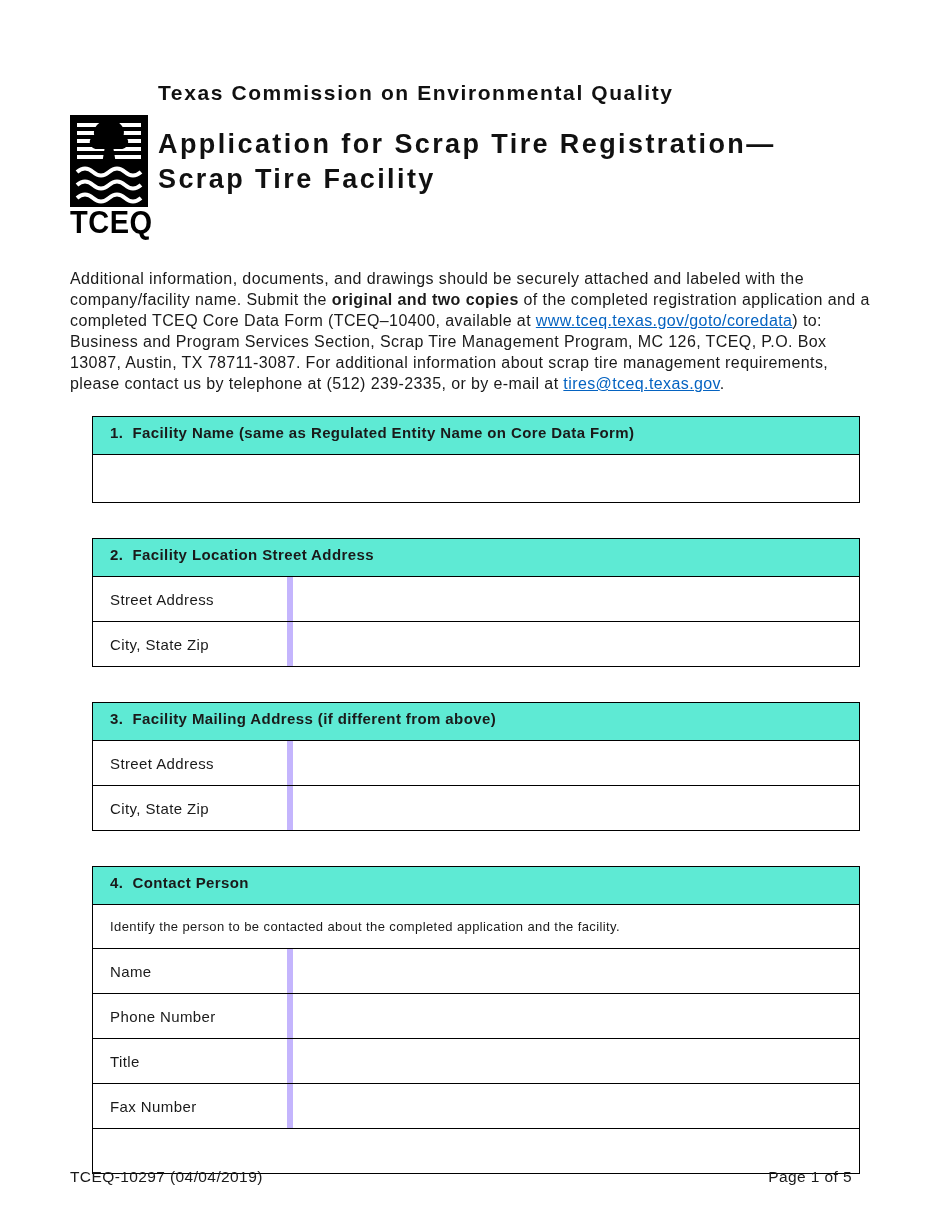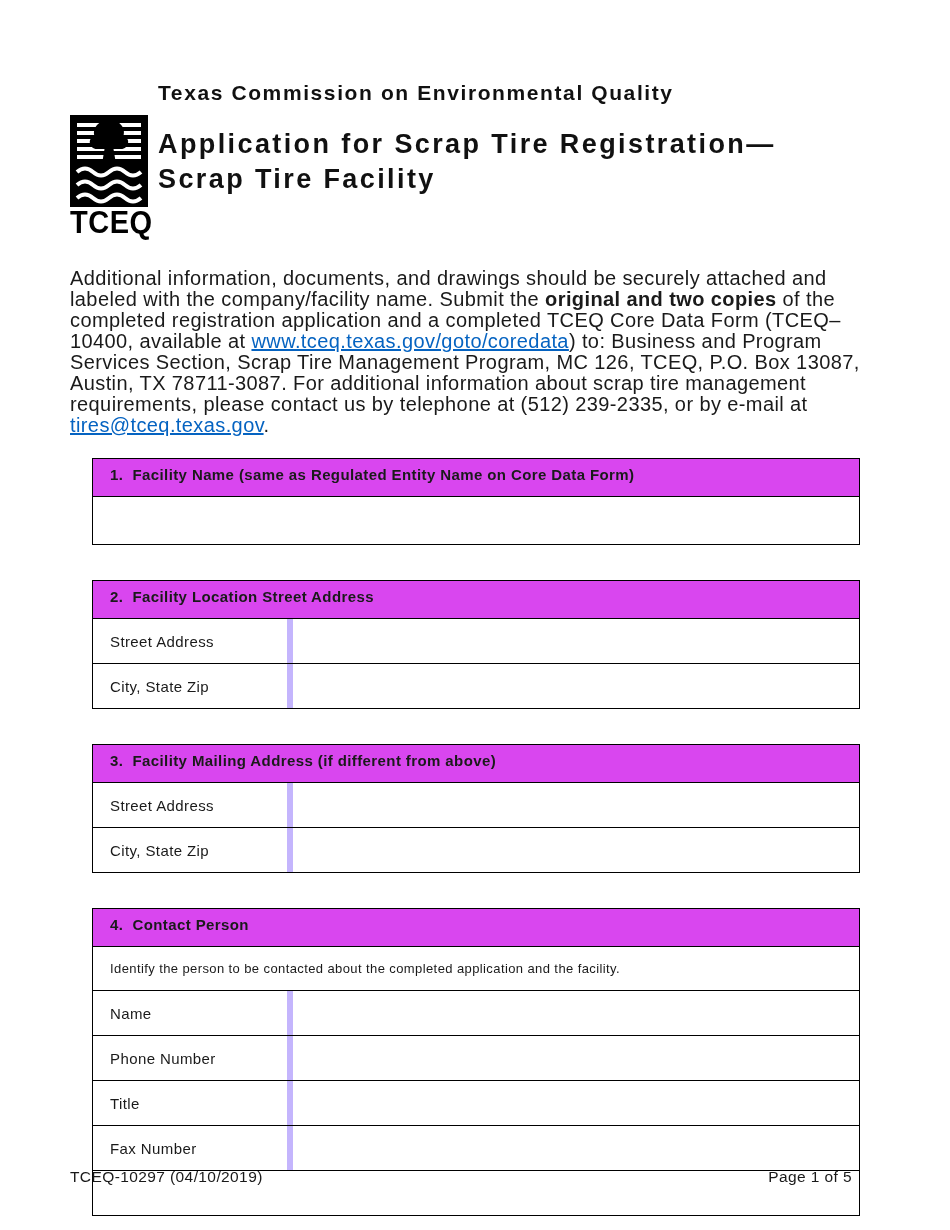--- a/index.html
+++ b/index.html
@@ -45,21 +45,21 @@
     font-size: 27px;
     font-weight: bold;
     letter-spacing: 2.4px;
     line-height: 35px;
     color: #111;
   }
 
   
   .intro {
     margin: 30px 70px 0 70px;
-    font-size: 20px;
+    font-size: 16px;
     line-height: 21px;
     letter-spacing: 0.4px;
     color: #1a1a1a;
   }
   .intro b { letter-spacing: 0.4px; }
   .link {
     color: #0563c1;
     text-decoration: underline;
     cursor: pointer;
   }
@@ -69,21 +69,21 @@
     width: 768px;
     margin-left: 92px;
     margin-bottom: 35px;
     border: 1px solid #000;
     background: #fff;
   }
   .section.first { margin-top: 22px; }
   .section > * + * { border-top: 1px solid #000; }
 
   .sec-header {
-    background: #d946ef;
+    background: #5eead4;
     font-weight: bold;
     font-size: 15px;
     letter-spacing: 0.4px;
     padding: 7px 16px 13px 17px;
     white-space: pre-wrap;
     min-height: 30px;
     display: flex;
     align-items: center;
   }
   .big-field { height: 48px; background: #fff; }
@@ -214,17 +214,17 @@
     <div class="form-row">
       <div class="cell-label">Fax Number</div>
       <div class="cell-field"></div>
     </div>
     <div class="form-row">
       <div class="cell-field"></div>
     </div>
   </div>
 
   <div class="footer">
-    <span>TCEQ-10297 (04/10/2019)</span>
+    <span>TCEQ-10297 (04/04/2019)</span>
     <span>Page 1 of 5</span>
   </div>
 
 </div>
 
 </body></html>

